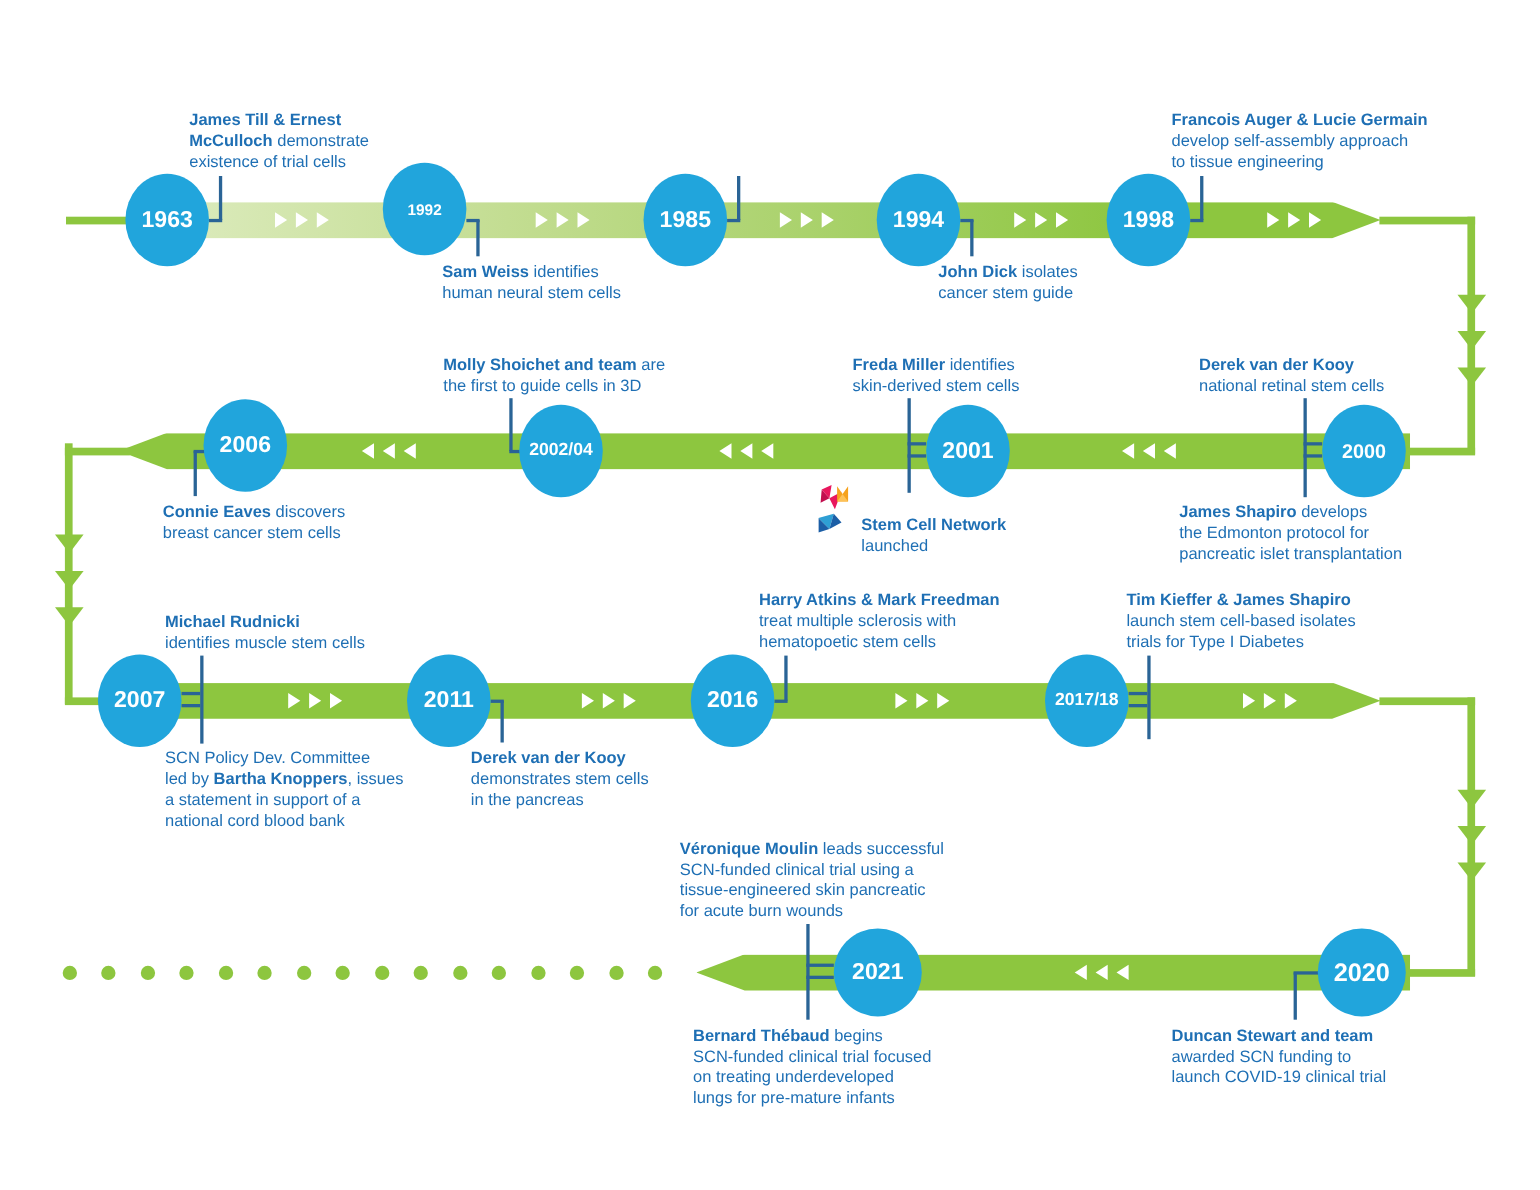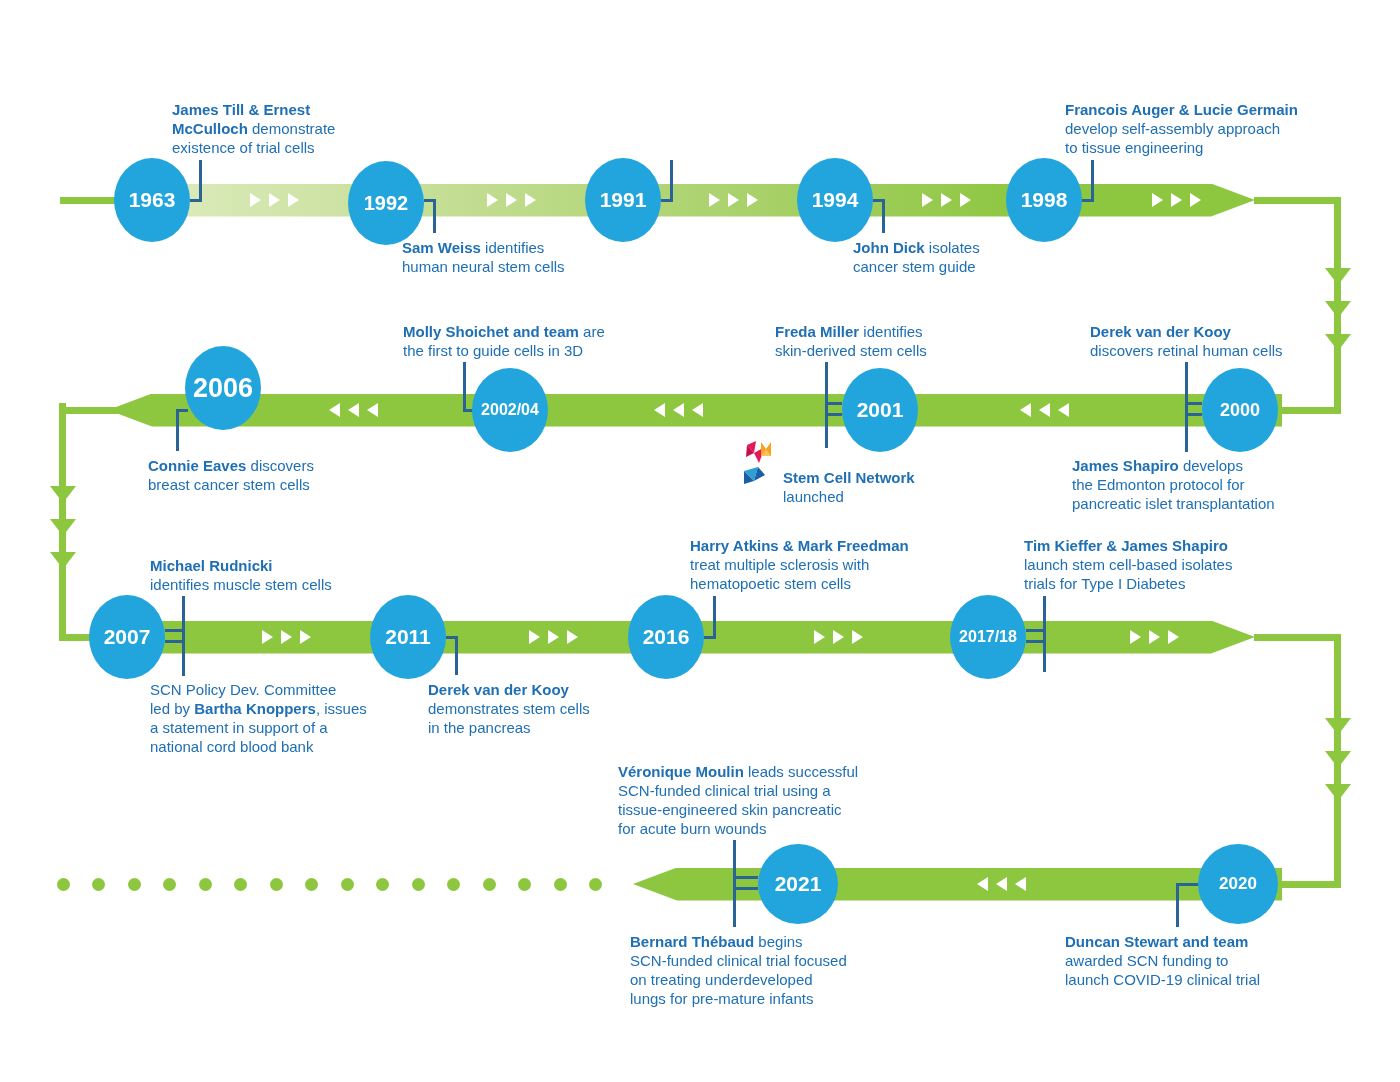--- a/index.html
+++ b/index.html
@@ -149,34 +149,34 @@
     <div class="leader-v" style="left: 713px; top: 596px; height: 41px;"></div>
     <div class="leader-v" style="left: 1043px; top: 596px; height: 76px;"></div>
     <div class="leader-h" style="left: 1026px; top: 629px; width: 17px;"></div>
     <div class="leader-h" style="left: 1026px; top: 640px; width: 17px;"></div>
     <div class="leader-v" style="left: 733px; top: 840px; height: 87px;"></div>
     <div class="leader-h" style="left: 733px; top: 876px; width: 25px;"></div>
     <div class="leader-h" style="left: 733px; top: 887px; width: 25px;"></div>
     <div class="leader-h" style="left: 1176px; top: 882.5px; width: 25px;"></div>
     <div class="leader-v" style="left: 1176px; top: 884px; height: 43px;"></div>
     <div class="circle" style="left: 114px; top: 158px; width: 76px; height: 84px; font-size: 21px;">1963</div>
-    <div class="circle" style="left: 348px; top: 161px; width: 76px; height: 84px; font-size: 20px;">1992</div>
-    <div class="circle" style="left: 585px; top: 158px; width: 76px; height: 84px; font-size: 21px;">1991</div>
+    <div class="circle" style="left: 348px; top: 148px; width: 76px; height: 84px; font-size: 14px;">1992</div>
+    <div class="circle" style="left: 585px; top: 158px; width: 76px; height: 84px; font-size: 21px;">1985</div>
     <div class="circle" style="left: 797px; top: 158px; width: 76px; height: 84px; font-size: 21px;">1994</div>
     <div class="circle" style="left: 1006px; top: 158px; width: 76px; height: 84px; font-size: 21px;">1998</div>
-    <div class="circle" style="left: 185px; top: 346px; width: 76px; height: 84px; font-size: 27px; text-align: right;">2006</div>
+    <div class="circle" style="left: 185px; top: 363px; width: 76px; height: 84px; font-size: 21px; text-align: right;">2006</div>
     <div class="circle" style="left: 472px; top: 368px; width: 76px; height: 84px; font-size: 16px;">2002/04</div>
     <div class="circle" style="left: 842px; top: 368px; width: 76px; height: 84px; font-size: 21px;">2001</div>
     <div class="circle" style="left: 1202px; top: 368px; width: 76px; height: 84px; font-size: 18px;">2000</div>
     <div class="circle" style="left: 89px; top: 595px; width: 76px; height: 84px; font-size: 21px;">2007</div>
     <div class="circle" style="left: 370px; top: 595px; width: 76px; height: 84px; font-size: 21px;">2011</div>
     <div class="circle" style="left: 628px; top: 595px; width: 76px; height: 84px; font-size: 21px;">2016</div>
     <div class="circle" style="left: 950px; top: 595px; width: 76px; height: 84px; font-size: 16px;">2017/18</div>
     <div class="circle" style="left: 758px; top: 844px; width: 80px; height: 80px; font-size: 21px;">2021</div>
-    <div class="circle" style="left: 1198px; top: 844px; width: 80px; height: 80px; font-size: 17px;">2020</div>
+    <div class="circle" style="left: 1198px; top: 844px; width: 80px; height: 80px; font-size: 23px;">2020</div>
     <div class="annot" style="left: 172px; top: 100px;">
       <div><span class="b">James Till &amp; Ernest</span></div>
       <div><span class="b">McCulloch</span><span> demonstrate</span></div>
       <div><span>existence of trial cells</span></div>
     </div>
     <div class="annot" style="left: 402px; top: 238px;">
       <div><span class="b">Sam Weiss</span><span> identifies</span></div>
       <div><span>human neural stem cells</span></div>
     </div>
     <div class="annot" style="left: 853px; top: 238px;">
@@ -191,21 +191,21 @@
     <div class="annot" style="left: 403px; top: 322px;">
       <div><span class="b">Molly Shoichet and team</span><span> are</span></div>
       <div><span>the first to guide cells in 3D</span></div>
     </div>
     <div class="annot" style="left: 775px; top: 322px;">
       <div><span class="b">Freda Miller</span><span> identifies</span></div>
       <div><span>skin-derived stem cells</span></div>
     </div>
     <div class="annot" style="left: 1090px; top: 322px;">
       <div><span class="b">Derek van der Kooy</span></div>
-      <div><span>discovers retinal human cells</span></div>
+      <div><span>national retinal stem cells</span></div>
     </div>
     <div class="annot" style="left: 148px; top: 456px;">
       <div><span class="b">Connie Eaves</span><span> discovers</span></div>
       <div><span>breast cancer stem cells</span></div>
     </div>
     <div class="annot" style="left: 783px; top: 468px;">
       <div><span class="b">Stem Cell Network</span></div>
       <div><span>launched</span></div>
     </div>
     <div class="annot" style="left: 1072px; top: 456px;">

